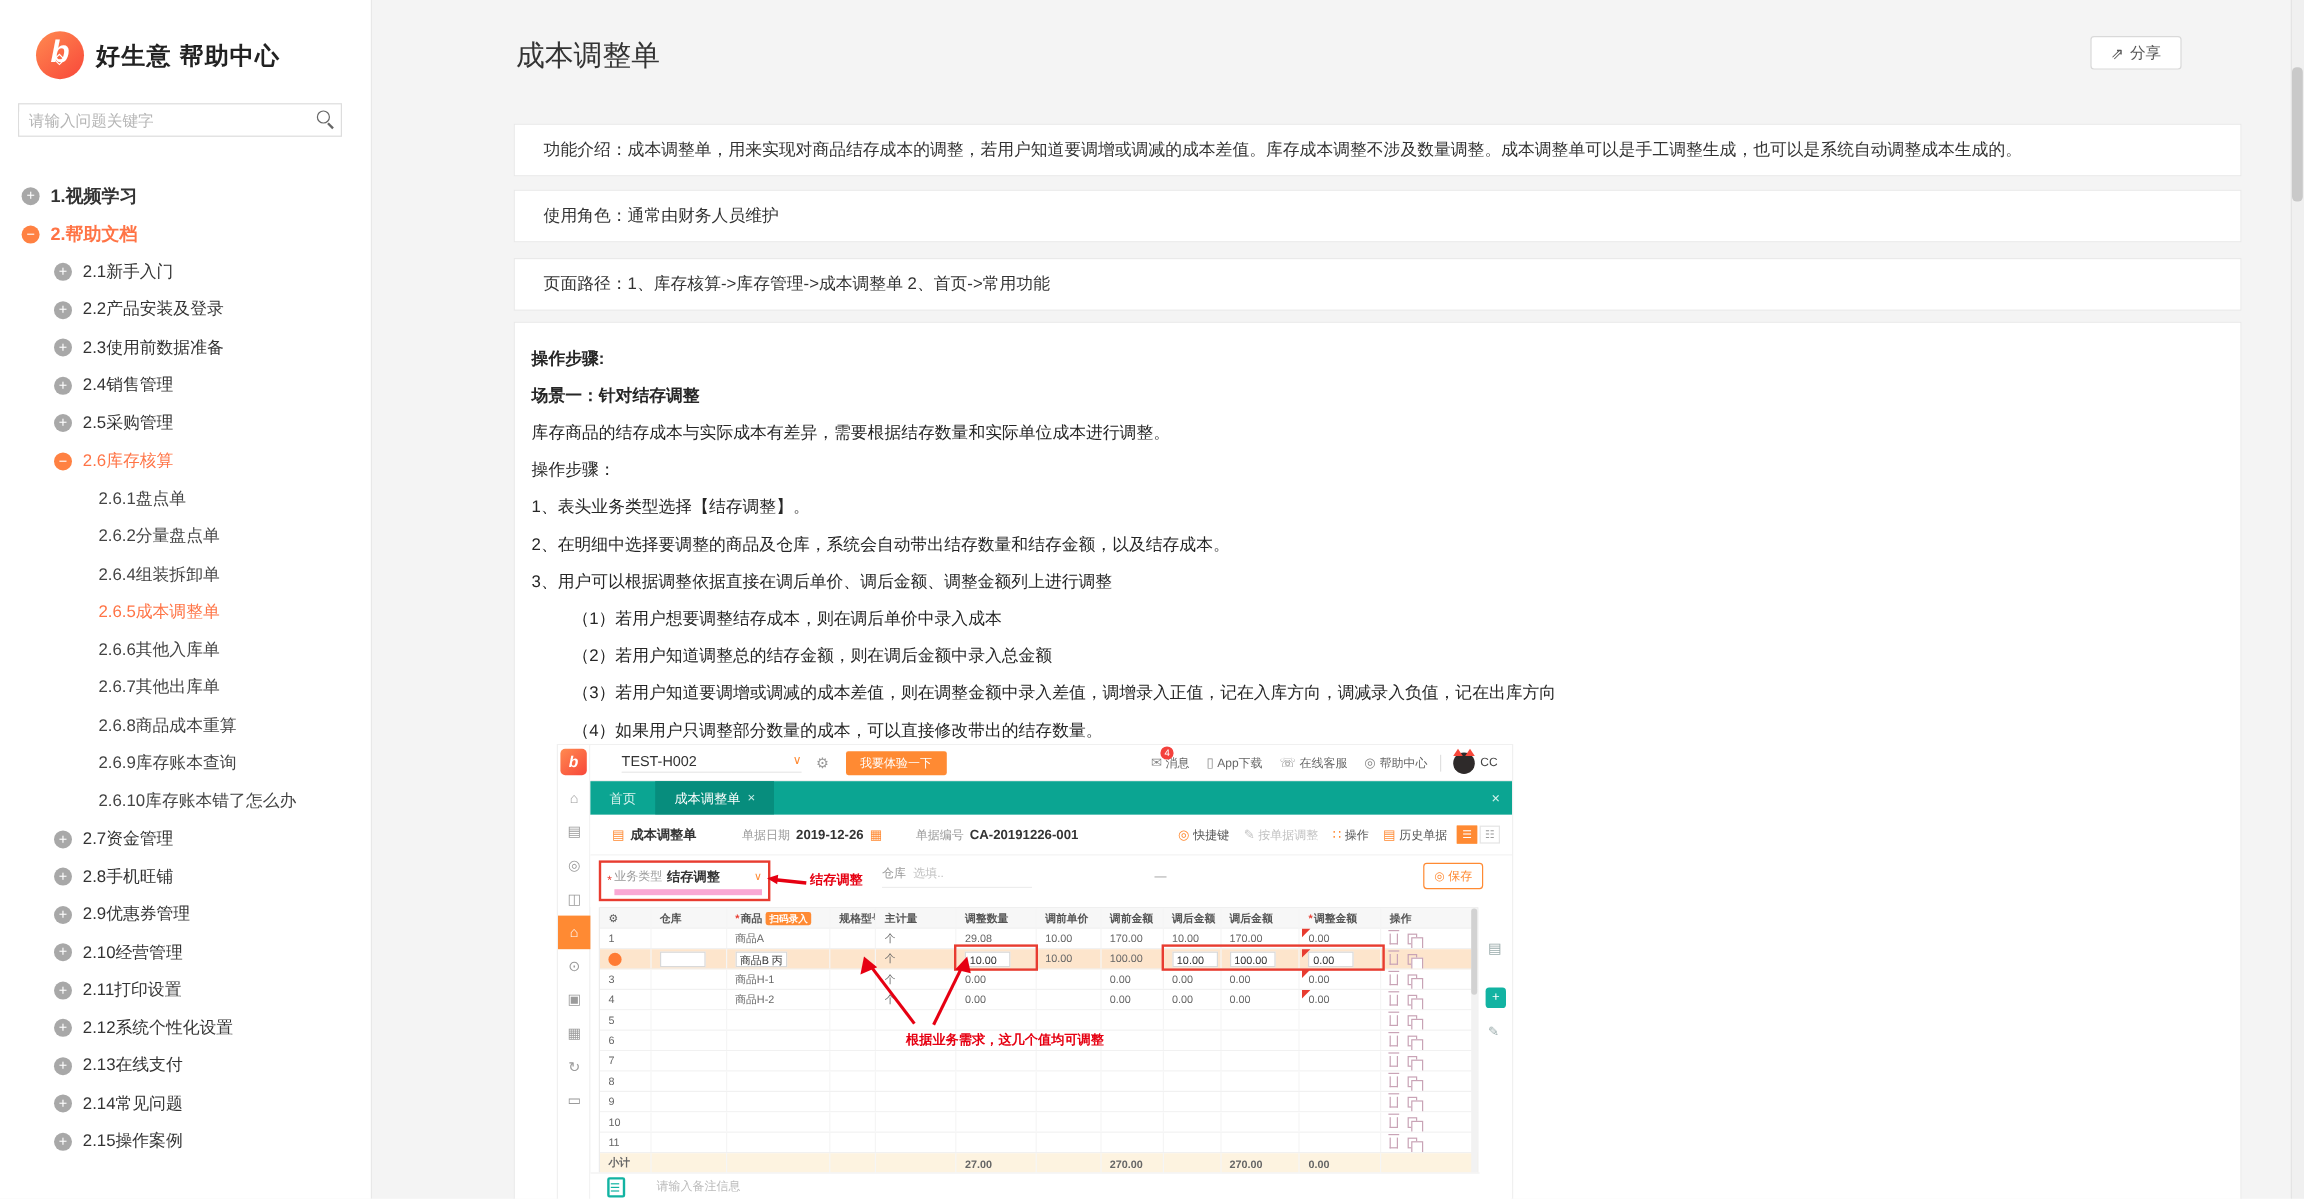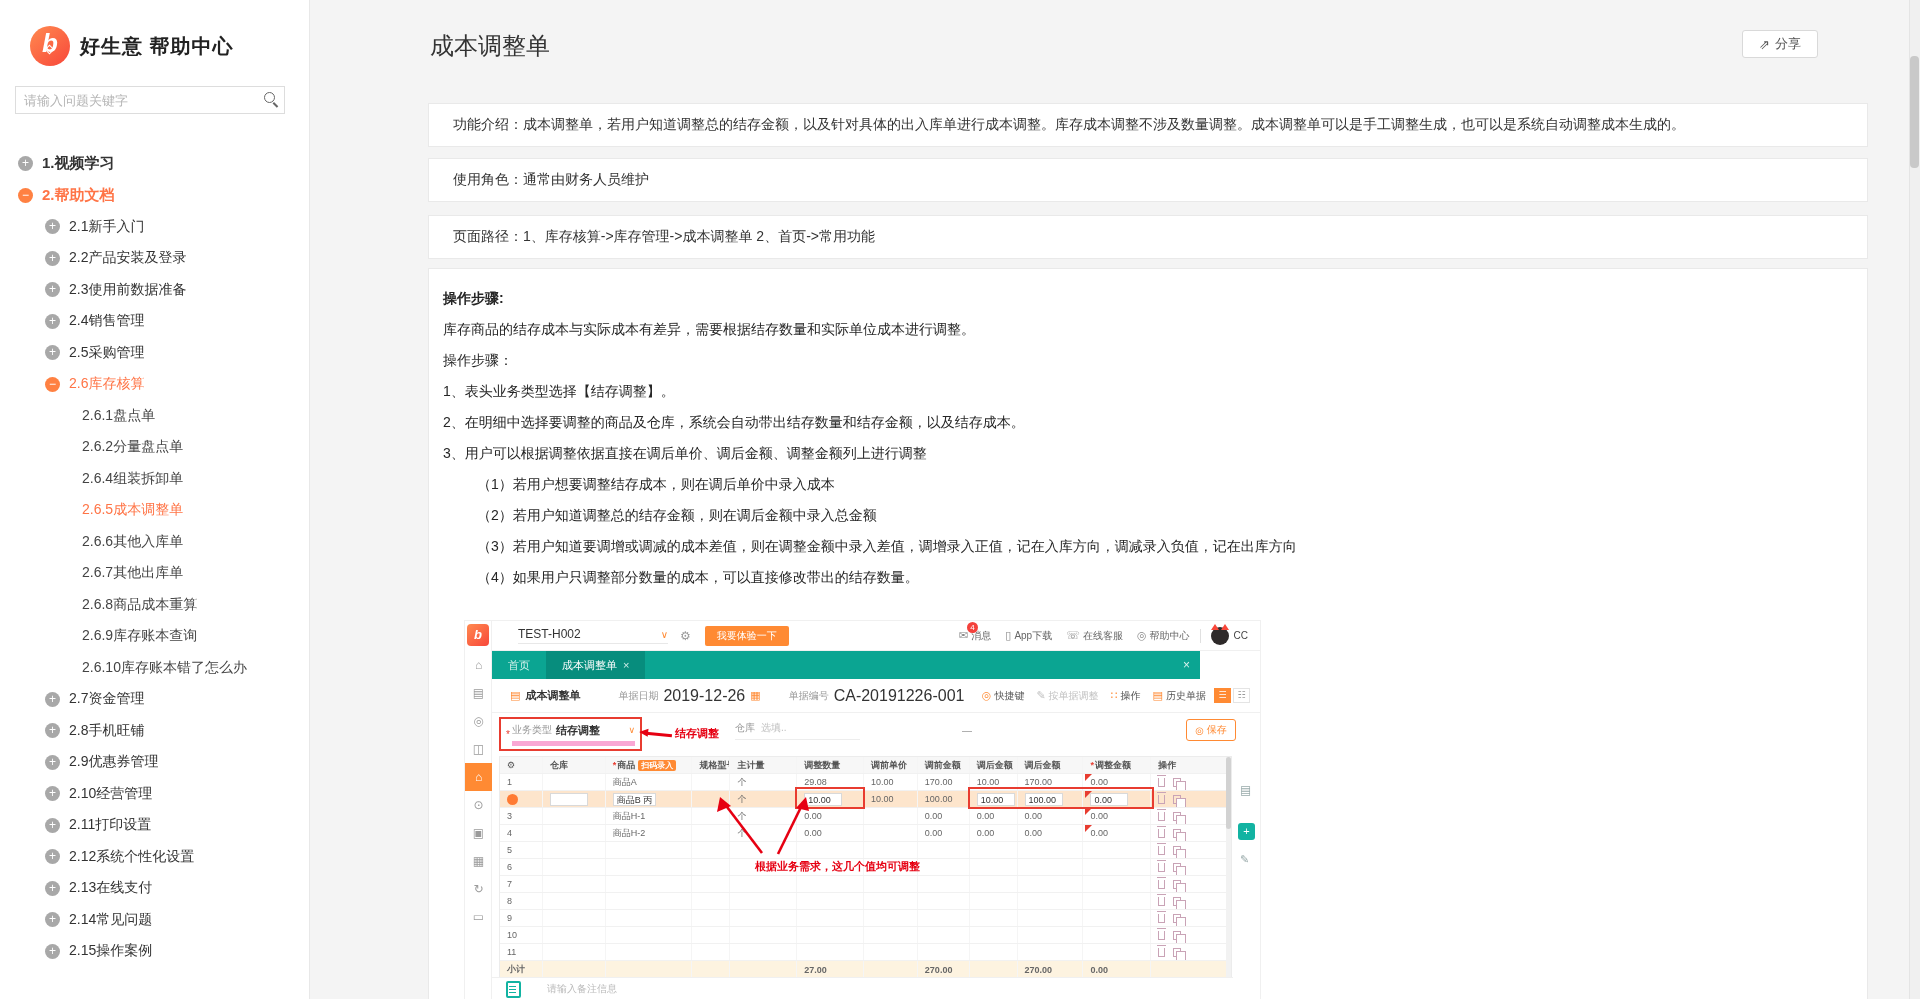--- a/index.html
+++ b/index.html
@@ -58,30 +58,30 @@
   .tb-gear { margin-left:12px; color:#999; font-size:12px; cursor:pointer; }
   .trial-btn { margin-left:14px; background:#ff8a33; color:#fff; font-size:10px; padding:3px 12px; border-radius:2px; cursor:pointer; }
   .tb-right { margin-left:auto; display:flex; align-items:center; gap:14px; font-size:10px; color:#666; margin-right:10px; }
   .tb-item { display:flex; align-items:center; gap:3px; position:relative; cursor:pointer; }
   .tb-ic { color:#888; font-size:11px; }
   .tb-badge { position:absolute; left:8px; top:-7px; background:#f4413c; color:#fff; font-size:8px; min-width:11px; height:11px; line-height:11px; border-radius:6px; text-align:center; padding:0 2px; }
   .tb-divider { width:1px; height:14px; background:#e0e0e0; }
   .avatar { width:18px; height:18px; border-radius:50%; background:#2e2a2a; position:relative; }
   .avatar::before, .avatar::after { content:""; position:absolute; top:-3px; width:0; height:0; border-left:4px solid transparent; border-right:4px solid transparent; border-bottom:6px solid #f8473a; }
   .avatar::before { left:0; } .avatar::after { right:0; }
-  .app-tabbar { position:absolute; left:27px; top:30px; width:708px; height:28px; background:#0ba592; display:flex; align-items:center; }
+  .app-tabbar { position:absolute; left:27px; top:30px; width:768px; height:28px; background:#0ba592; display:flex; align-items:center; }
   .app-tab { height:28px; display:flex; align-items:center; gap:6px; padding:0 16px; color:#d8f3ee; font-size:11px; cursor:pointer; }
   .app-tab.on { background:#078d7d; color:#fff; }
   .tab-x { font-size:11px; color:#cfeee9; }
   .bar-x { margin-left:auto; margin-right:10px; color:#d8f3ee; font-size:12px; cursor:pointer; }
   .doc-head { position:absolute; left:27px; top:58px; width:768px; height:34px; border-bottom:1px solid #f0f0f0; display:flex; align-items:center; background:#fff; }
   .doc-tab { margin-left:18px; display:flex; align-items:center; gap:5px; font-size:11px; font-weight:600; color:#333; }
   .oic { color:#ff8a33; font-size:11px; }
   .lbl { color:#999; font-size:10px; }
-  .val { color:#333; font-size:16px; font-weight:400; }
+  .val { color:#333; font-size:11px; font-weight:700; }
   .doc-date { margin-left:38px; display:flex; align-items:center; gap:5px; }
   .doc-no { margin-left:28px; display:flex; align-items:center; gap:5px; }
   .doc-toolbar { margin-left:auto; display:flex; align-items:center; gap:12px; margin-right:8px; font-size:10px; color:#555; }
   .dt-item { display:flex; align-items:center; gap:3px; cursor:pointer; }
   .dt-item.dis { color:#c2c2c2; }
   .dt-item.dis .oic { color:#c2c2c2; }
   .view-toggle { display:flex; gap:2px; }
   .vt { width:17px; height:15px; border:1px solid #e4e4e4; color:#999; font-size:9px; text-align:center; line-height:13px; cursor:pointer; }
   .vt.on { background:#ff8a33; border-color:#ff8a33; color:#fff; }
   .field-row { position:absolute; left:27px; top:92px; width:768px; height:43px; background:#fff; }
@@ -249,32 +249,33 @@
     </nav>
 </aside>
 
 <h1 class="page-title">成本调整单</h1>
 <button class="share-btn">
   <span class="share-ic">⇗</span>
   <span>分享</span>
 </button>
 
 <div class="box box1">
-    <span>功能介绍：成本调整单，若用户知道调整总的结存金额，以及针对具体的出入库单进行成本调整。库存成本调整不涉及数量调整。成本调整单可以是手工调整生成，也可以是系统自动调整成本生成的。</span>
+    <span>功能介绍：成本调整单，用来实现对商品结存成本的调整，若用户知道要调增或调减的成本差值。库存成本调整不涉及数量调整。成本调整单可以是手工调整生成，也可以是系统自动调整成本生成的。</span>
   </div>
 <div class="box box2">
     <span>使用角色：通常由财务人员维护</span>
   </div>
 <div class="box box3">
     <span>页面路径：1、库存核算-&gt;库存管理-&gt;成本调整单 2、首页-&gt;常用功能</span>
   </div>
 
 <div class="bigbox">
   <div>
       <div class="steps-line b">操作步骤:</div>
+      <div class="steps-line b">场景一：针对结存调整</div>
       <div class="steps-line">库存商品的结存成本与实际成本有差异，需要根据结存数量和实际单位成本进行调整。</div>
       <div class="steps-line">操作步骤：</div>
       <div class="steps-line">1、表头业务类型选择【结存调整】。</div>
       <div class="steps-line">2、在明细中选择要调整的商品及仓库，系统会自动带出结存数量和结存金额，以及结存成本。</div>
       <div class="steps-line">3、用户可以根据调整依据直接在调后单价、调后金额、调整金额列上进行调整</div>
       <div class="steps-line ind">（1）若用户想要调整结存成本，则在调后单价中录入成本</div>
       <div class="steps-line ind">（2）若用户知道调整总的结存金额，则在调后金额中录入总金额</div>
       <div class="steps-line ind">（3）若用户知道要调增或调减的成本差值，则在调整金额中录入差值，调增录入正值，记在入库方向，调减录入负值，记在出库方向</div>
       <div class="steps-line ind">（4）如果用户只调整部分数量的成本，可以直接修改带出的结存数量。</div>
     </div>

